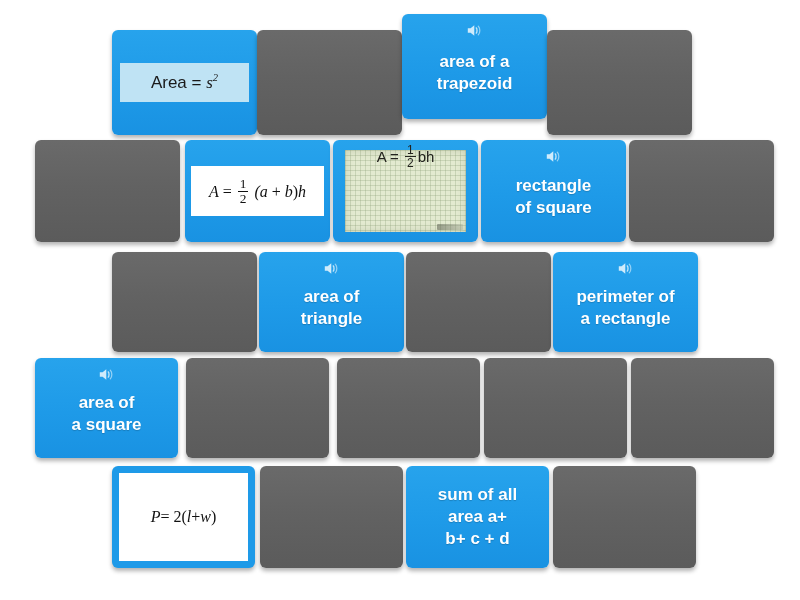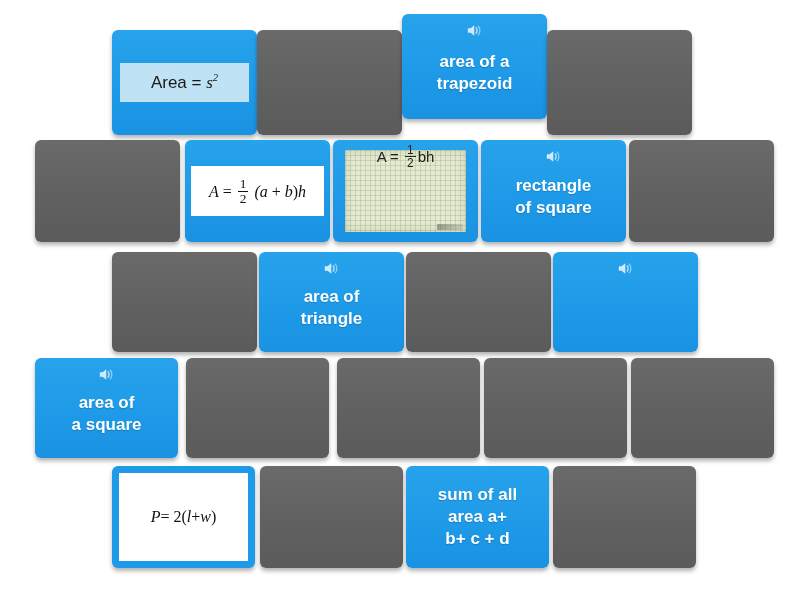--- a/index.html
+++ b/index.html
@@ -224,20 +224,22 @@
     </div>
     <div class="tile blank" style="left: 406px; top: 252px; width: 145px; height: 100px;"></div>
     <div class="tile blue" style="left: 553px; top: 252px; width: 145px; height: 100px;">
       <span class="speaker">
         <svg viewBox="0 0 20 16" width="18" height="15" aria-hidden="true">
           <path d="M2 5.6h3.1L9.2 2.1v11.8L5.1 10.4H2z" fill="#ffffff" opacity="0.92"></path>
           <path d="M11.4 5.1c1.1.9 1.1 4.9 0 5.8" stroke="#ffffff" stroke-width="1.5" fill="none" opacity="0.85" stroke-linecap="round"></path>
           <path d="M13.7 3.2c2.2 1.9 2.2 7.7 0 9.6" stroke="#ffffff" stroke-width="1.4" fill="none" opacity="0.6" stroke-linecap="round"></path>
         </svg>
       </span>
+      <div class="word">perimeter of
+a rectangle</div>
     </div>
     <div class="tile blue" style="left: 35px; top: 358px; width: 143px; height: 100px;">
       <span class="speaker">
         <svg viewBox="0 0 20 16" width="18" height="15" aria-hidden="true">
           <path d="M2 5.6h3.1L9.2 2.1v11.8L5.1 10.4H2z" fill="#ffffff" opacity="0.92"></path>
           <path d="M11.4 5.1c1.1.9 1.1 4.9 0 5.8" stroke="#ffffff" stroke-width="1.5" fill="none" opacity="0.85" stroke-linecap="round"></path>
           <path d="M13.7 3.2c2.2 1.9 2.2 7.7 0 9.6" stroke="#ffffff" stroke-width="1.4" fill="none" opacity="0.6" stroke-linecap="round"></path>
         </svg>
       </span>
       <div class="word">area of

